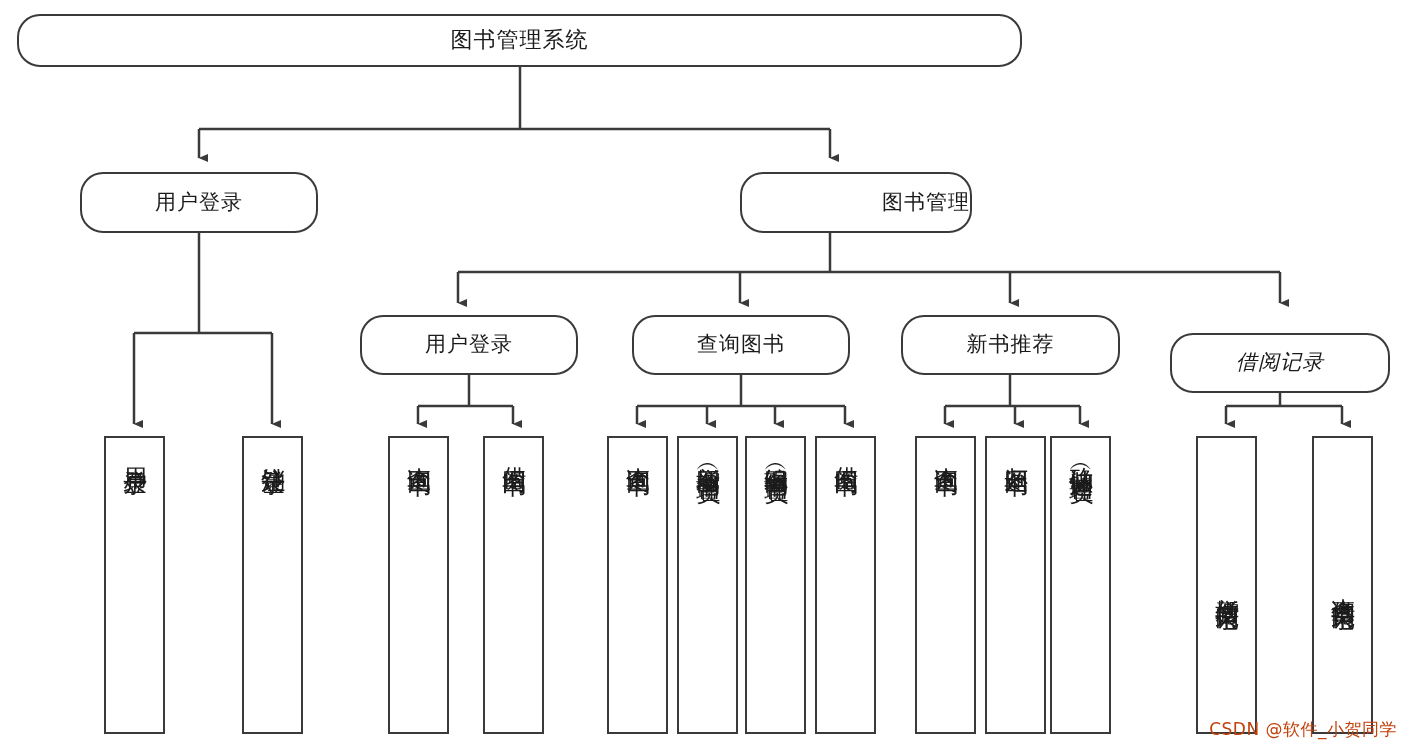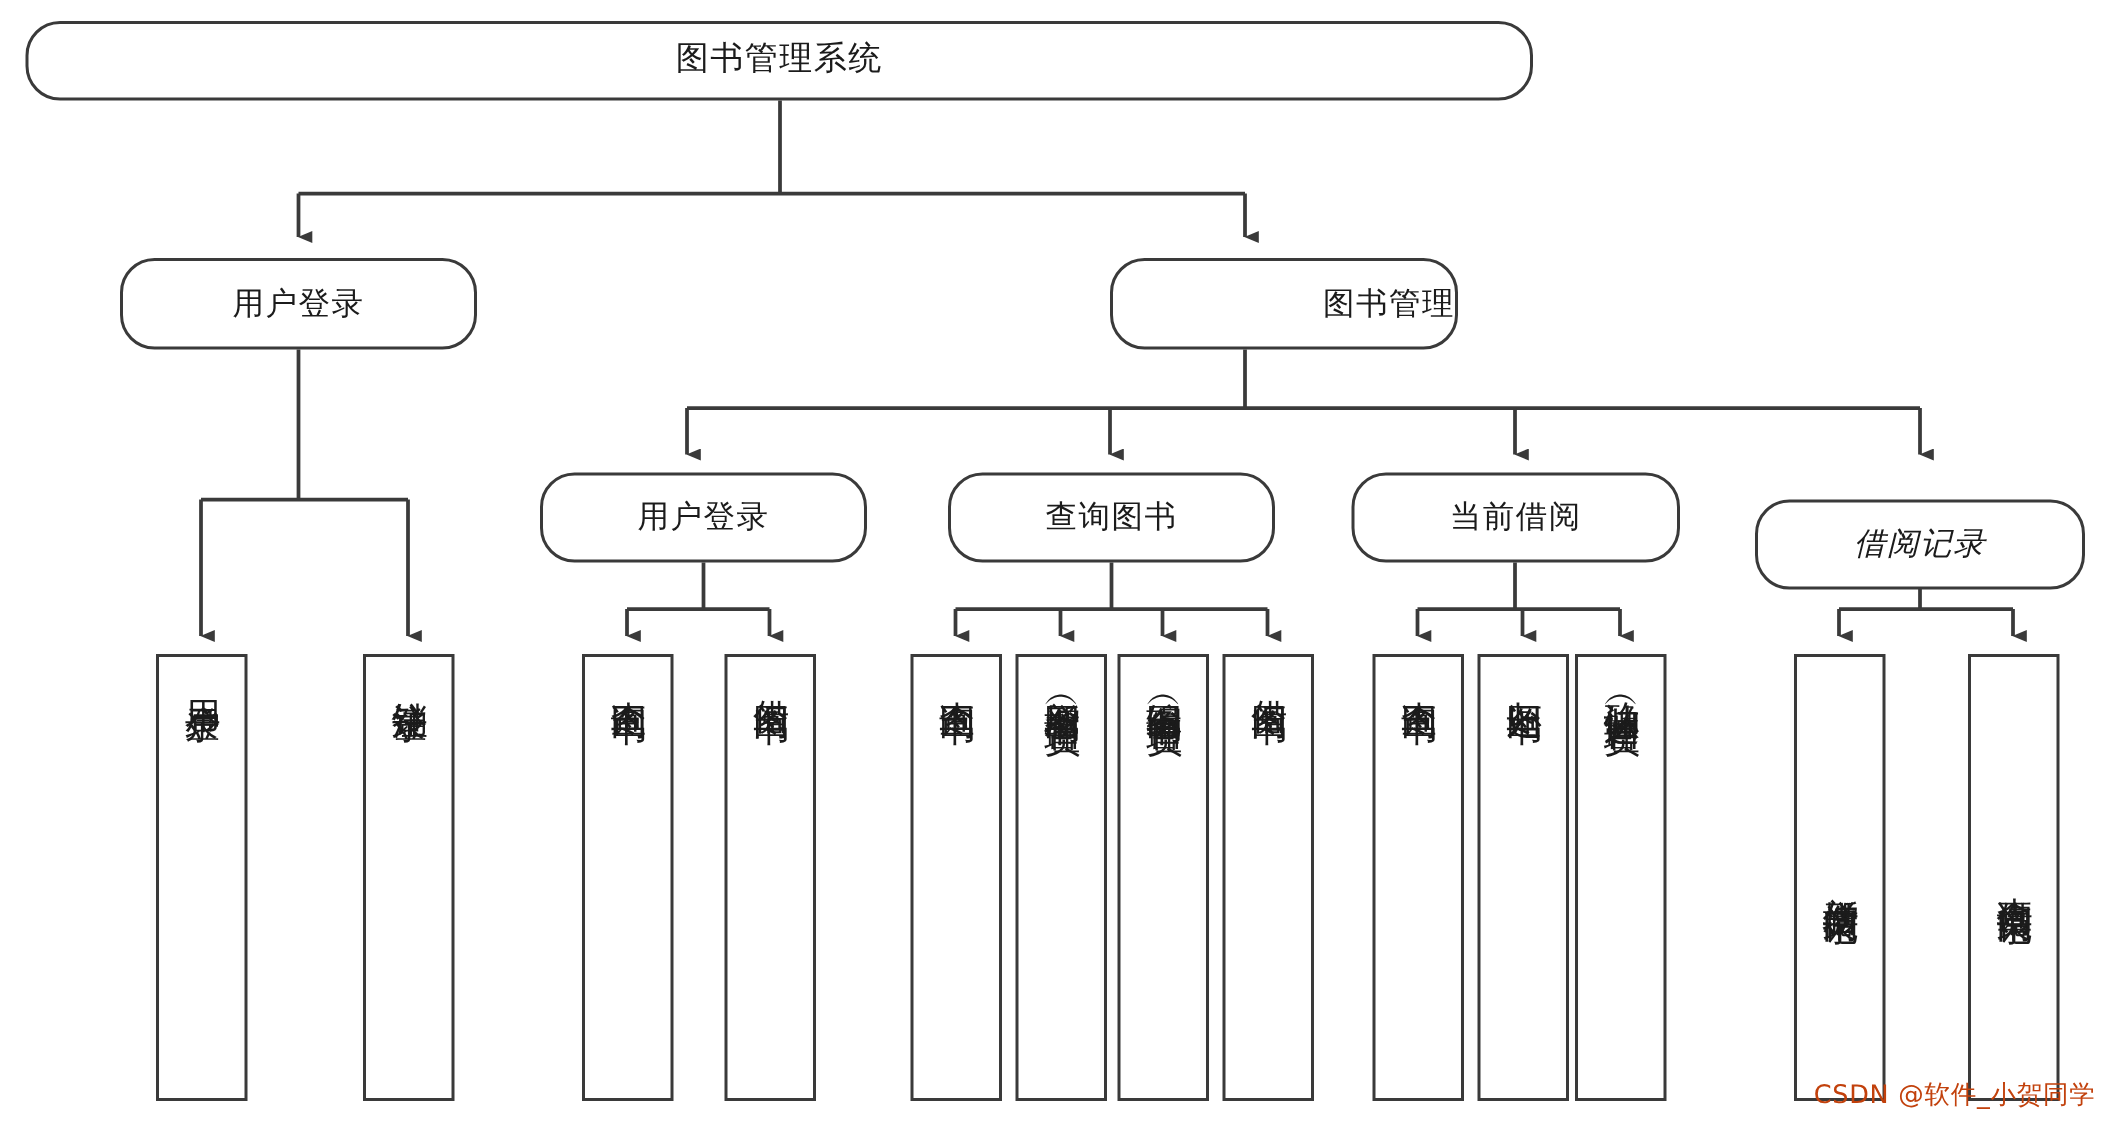--- a/index.html
+++ b/index.html
@@ -128,21 +128,21 @@
 
 <div class="node node-h" style="left:360px;top:315px;width:218px;height:60px;">
   <span>用户登录</span>
 </div>
 
 <div class="node node-h" style="left:632px;top:315px;width:218px;height:60px;">
   <span>查询图书</span>
 </div>
 
 <div class="node node-h" style="left:901px;top:315px;width:219px;height:60px;">
-  <span>当前借阅</span>
+  <span>新书推荐</span>
 </div>
 
 <div class="node node-h" style="left:1170px;top:333px;width:220px;height:60px;font-style:italic;">
   <span>借阅记录</span>
 </div>
 
 <div class="node leaf" style="left:104px;top:436px;width:61px;height:298px;">
   <span class="vtext">用户登录</span>
 </div>
 <div class="node leaf" style="left:242px;top:436px;width:61px;height:298px;">

